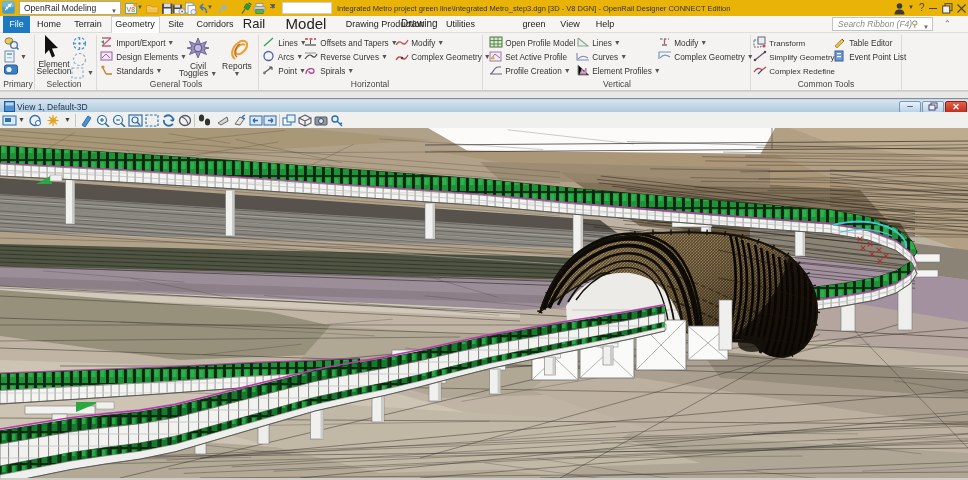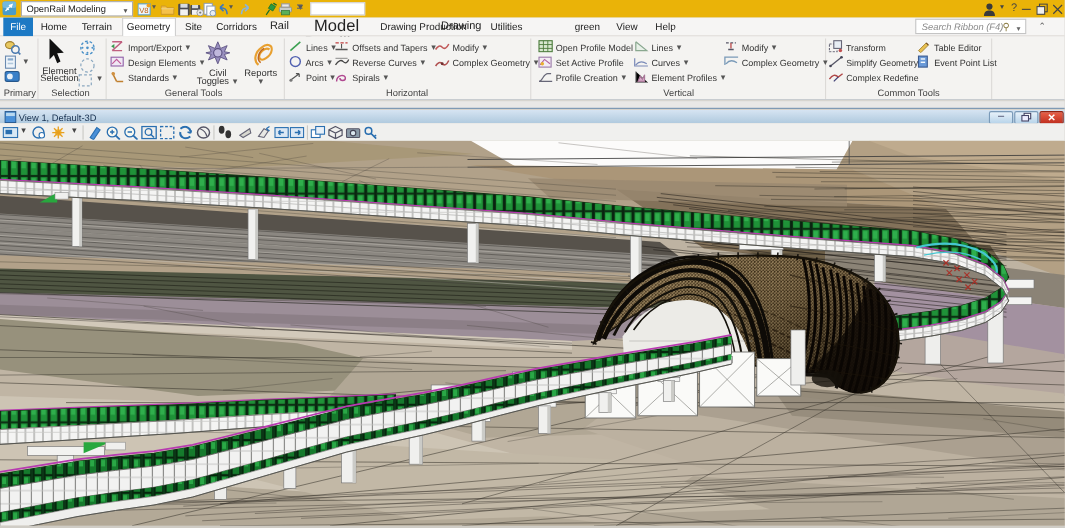--- a/index.html
+++ b/index.html
@@ -58,20 +58,21 @@
     </svg>
     <svg style="position:absolute;left:253px;top:1.5px" width="14" height="14">
       <rect x="1" y="4.5" width="11" height="4.5" rx="1" fill="#c8ccc8" stroke="#889088" stroke-width="0.7"></rect>
       <rect x="3" y="1.5" width="7" height="3" fill="#e8e8e8" stroke="#999"></rect>
       <rect x="2.8" y="7.5" width="7.4" height="4" fill="#5aB05a" stroke="#3a7a3a" stroke-width="0.7"></rect>
     </svg>
     <span style="position:absolute;left:269px;top:2px;font-size:8px;color:#555;letter-spacing:-1px">▼</span>
     <div style="position:absolute;left:270px;top:4px;width:5px;height:1px;background:#666"></div>
     <div style="position:absolute;left:270px;top:6.5px;width:5px;height:1px;background:#666"></div>
     <div style="position:absolute;left:282px;top:1.5px;width:50px;height:12.5px;background:#fff;border:1px solid #d0d0d0"></div>
+    <span style="position:absolute;left:337px;top:3.5px;font-size:7.5px;color:#333;white-space:nowrap">Integrated Metro project green line\Integrated Metro_step3.dgn [3D - V8 DGN] - OpenRail Designer CONNECT Edition</span>
     <svg style="position:absolute;left:893px;top:2px" width="13" height="13">
       <circle cx="6.5" cy="4" r="2.8" fill="#3a3a3a"></circle>
       <path d="M1.5 12.5 C1.5 8.5 4 7.5 6.5 7.5 C9 7.5 11.5 8.5 11.5 12.5 Z" fill="#3a3a3a"></path>
     </svg>
     <span style="position:absolute;left:908px;top:4px;font-size:6px;color:#444">▼</span>
     <span style="position:absolute;left:919px;top:2px;font-size:10px;color:#444">?</span>
     <div style="position:absolute;left:929px;top:8px;width:8px;height:1.4px;background:#444"></div>
     <svg style="position:absolute;left:942px;top:3px" width="11" height="11">
       <rect x="3" y="0.7" width="7" height="7" fill="none" stroke="#444" stroke-width="1"></rect>
       <rect x="0.7" y="3" width="7" height="7" fill="#f0efed" stroke="#444" stroke-width="1"></rect>
@@ -81,21 +82,21 @@
     </svg>
   </div>
 <div class="tabrow">
     <div style="position:absolute;left:3px;top:0;width:27px;height:17px;background:#1c79c4;color:#fff;text-align:center;line-height:16px;font-size:9px">File</div>
     <div style="position:absolute;left:111px;top:0;width:49px;height:17px;background:#fff;border:1px solid #cfcfcf;border-bottom:none"></div>
     <div style="position:absolute;left:-1px;top:0;width:100px;height:17px;color:#222;text-align:center;line-height:16px;font-size:9px">Home</div>
     <div style="position:absolute;left:38px;top:0;width:100px;height:17px;color:#222;text-align:center;line-height:16px;font-size:9px">Terrain</div>
     <div style="position:absolute;left:85px;top:0;width:100px;height:17px;color:#222;text-align:center;line-height:16px;font-size:9px">Geometry</div>
     <div style="position:absolute;left:126px;top:0;width:100px;height:17px;color:#222;text-align:center;line-height:16px;font-size:9px">Site</div>
     <div style="position:absolute;left:165px;top:0;width:100px;height:17px;color:#222;text-align:center;line-height:16px;font-size:9px">Corridors</div>
-    <div style="position:absolute;left:204px;top:0;width:100px;height:17px;color:#222;text-align:center;line-height:16px;font-size:10px">Rail</div>
+    <div style="position:absolute;left:204px;top:0;width:100px;height:17px;color:#222;text-align:center;line-height:16px;font-size:13px">Rail</div>
     <div style="position:absolute;left:256px;top:0;width:100px;height:17px;color:#222;text-align:center;line-height:16px;font-size:15px">Model Detailing</div>
     <div style="position:absolute;left:335px;top:0;width:100px;height:17px;color:#222;text-align:center;line-height:16px;font-size:9px">Drawing Production</div>
     <div style="position:absolute;left:401px;top:0;width:100px;height:17px;color:#222;text-align:left;line-height:16px;font-size:10px">Drawing</div>
     <div style="position:absolute;left:446px;top:0;width:100px;height:17px;color:#222;text-align:left;line-height:16px;font-size:9px">Utilities</div>
     <div style="position:absolute;left:484px;top:0;width:100px;height:17px;color:#222;text-align:center;line-height:16px;font-size:9px">green</div>
     <div style="position:absolute;left:520px;top:0;width:100px;height:17px;color:#222;text-align:center;line-height:16px;font-size:9px">View</div>
     <div style="position:absolute;left:555px;top:0;width:100px;height:17px;color:#222;text-align:center;line-height:16px;font-size:9px">Help</div>
     <div style="position:absolute;left:832px;top:1px;width:101px;height:14px;background:#fff;border:1px solid #c4c4c4;color:#8a8a8a;font-style:italic;font-size:8.5px;line-height:12px;padding-left:5px">Search Ribbon (F4)<span style="position:absolute;right:14px;top:0px;color:#8a7a40;font-style:normal;font-size:9px">⚲</span><span style="position:absolute;right:3px;top:3px;color:#666;font-size:6px;font-style:normal">▼</span></div>
     <span style="position:absolute;left:944px;top:3px;color:#555;font-size:8px">⌃</span>
   </div>

